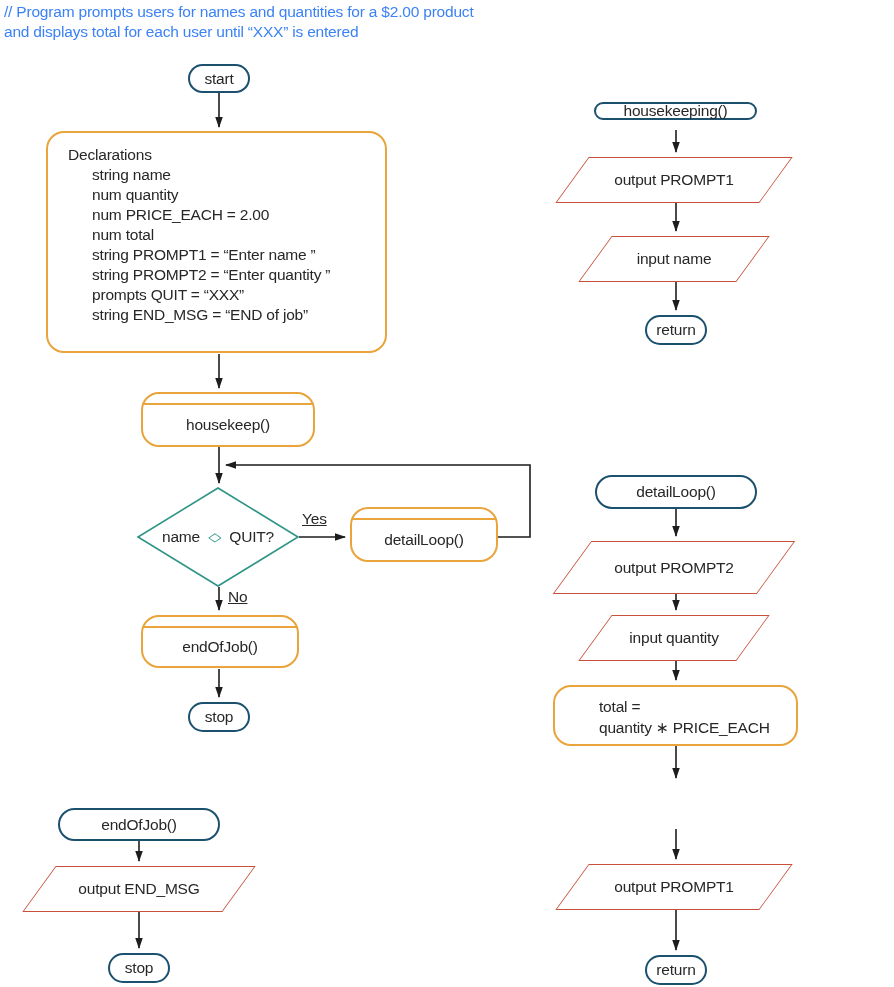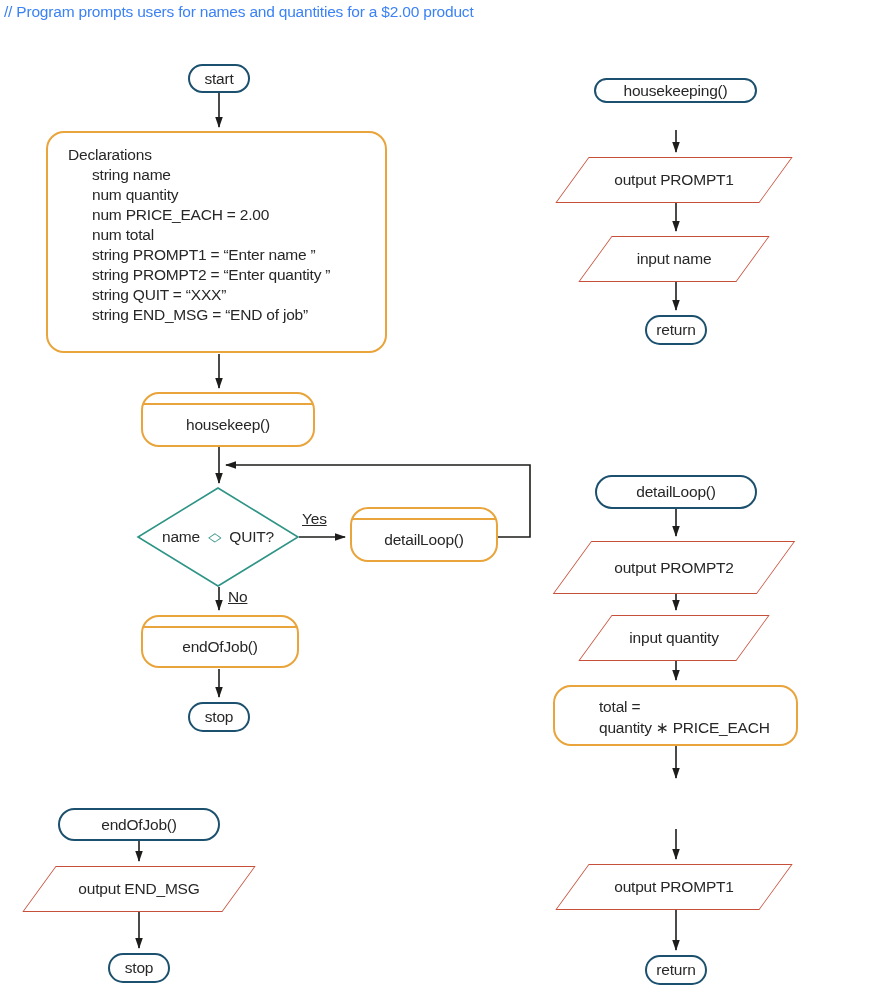--- a/index.html
+++ b/index.html
@@ -71,36 +71,37 @@
     <path class="connector" d="M676,910 V950" marker-end="url(#arrowhead)"></path>
 
     <path class="connector" d="M139,841 V861" marker-end="url(#arrowhead)"></path>
     <path class="connector" d="M139,912 V948" marker-end="url(#arrowhead)"></path>
 
     <polygon class="decision-shape" points="218,488 298,537 218,586 138,537"></polygon>
   </svg>
 
   <div class="abs comment" style="left:4px;top:2px;">
     <div>// Program prompts users for names and quantities for a $2.00 product</div>
+    <div>and displays total for each user until  “XXX” is entered</div>
   </div>
 
   <div class="abs node terminal" style="left:188px;top:64px;width:62px;height:29px;">
     <span>start</span>
   </div>
 
   <div class="abs node proc decl" style="left:46px;top:131px;width:341px;height:222px;align-items:flex-start;justify-content:flex-start;">
     <div>
       <div>Declarations</div>
       <div class="decl-line">string name</div>
       <div class="decl-line">num quantity</div>
       <div class="decl-line">num PRICE_EACH = 2.00</div>
       <div class="decl-line">num total</div>
       <div class="decl-line">string PROMPT1 = “Enter name ”</div>
       <div class="decl-line">string PROMPT2 = “Enter quantity ”</div>
-      <div class="decl-line">string QUIT = “XXX”</div>
+      <div class="decl-line">prompts QUIT = “XXX”</div>
       <div class="decl-line">string END_MSG = “END of job”</div>
     </div>
   </div>
 
   <div class="node predef" style="left:141px;top:392px;width:174px;height:55px;">
     <div class="stripe"></div>
     <span class="lbl">housekeep()</span>
   </div>
 
   <div class="abs decision-label" style="left:138px;top:488px;width:160px;height:98px;">
@@ -119,21 +120,21 @@
 
   <div class="node predef" style="left:141px;top:615px;width:158px;height:53px;">
     <div class="stripe"></div>
     <span class="lbl">endOfJob()</span>
   </div>
 
   <div class="abs node terminal" style="left:188px;top:702px;width:62px;height:30px;">
     <span>stop</span>
   </div>
 
-  <div class="abs node terminal" style="left:594px;top:78px;width:163px;height:25px;">
+  <div class="abs node terminal" style="left:594px;top:102px;width:163px;height:18px;">
     <span>housekeeping()</span>
   </div>
 
   <div class="abs para" style="left:555px;top:157px;width:238px;height:46px;">
     <span class="lbl">output PROMPT1</span>
   </div>
 
   <div class="abs para" style="left:578px;top:236px;width:192px;height:46px;">
     <span class="lbl">input name</span>
   </div>

